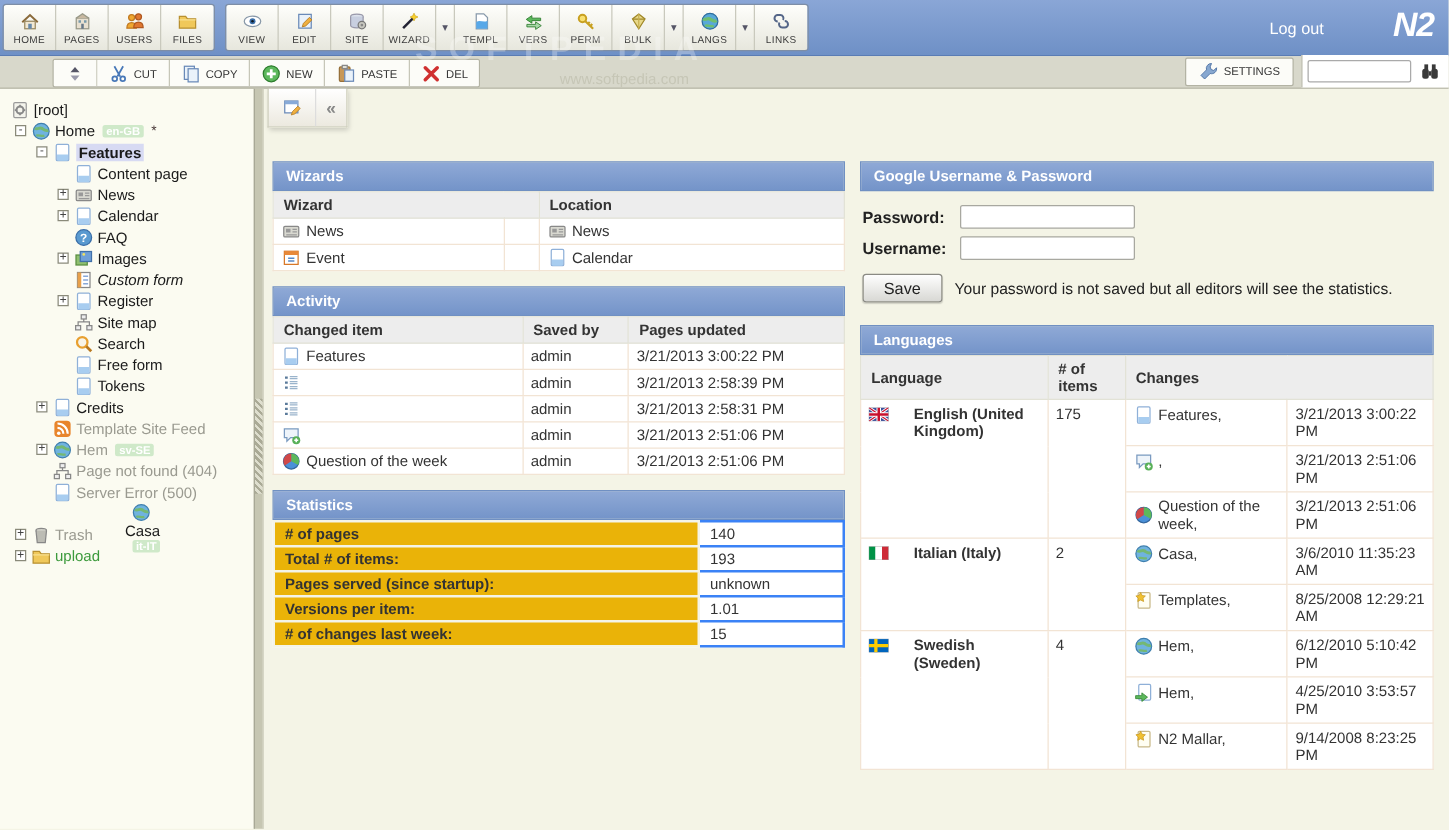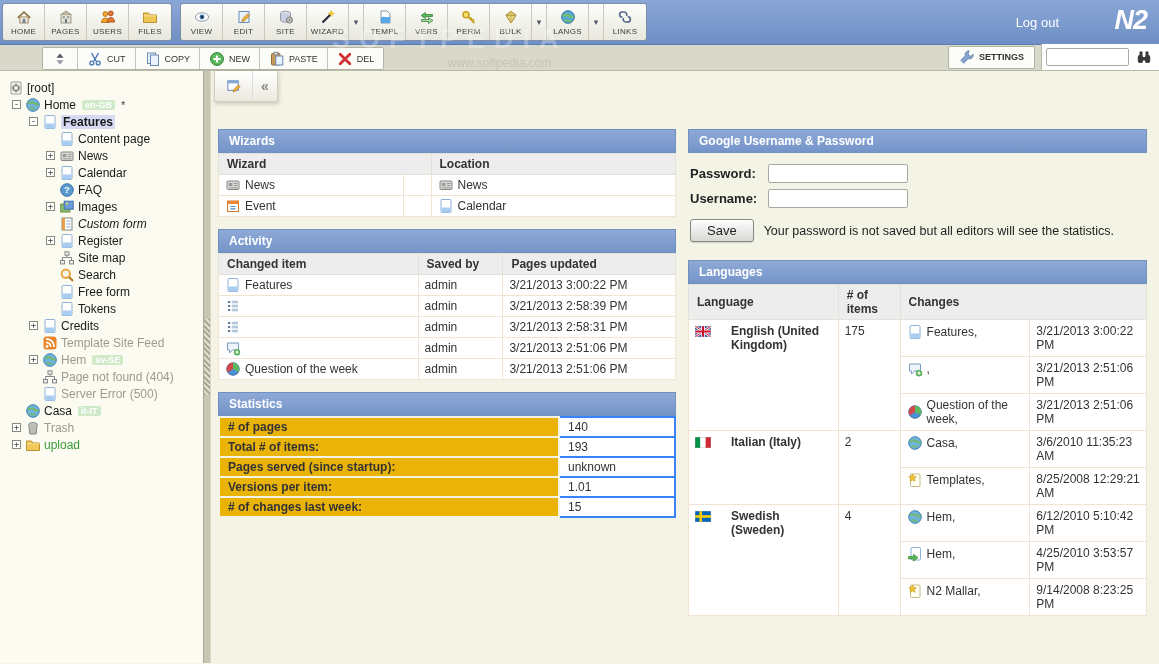--- a/index.html
+++ b/index.html
@@ -56,21 +56,21 @@
   }
   .eb-btn:last-child { border-right:none; }
   .wm-small {
     position:absolute; left:0; right:160px; text-align:center; color:#c6c6b6;
     font-size:12px; pointer-events:none;
   }
   .eb-right { margin-left:auto; display:flex; align-items:center; height:26px; }
   .settings-btn {
     display:flex; align-items:center; gap:4px; height:23px; padding:0 10px;
     background:#fcfcf8; border:1px solid #b3b3a4; border-radius:2px;
-    font-size:9px; color:#333; cursor:pointer;font-weight:bold;
+    font-size:9px; color:#333; cursor:pointer;
   }
   .searchbox {
     display:flex; align-items:center; height:26px; width:118px; margin-left:6px;
     background:#fff; border-left:1px solid #b8b8a8;
   }
   .searchbox input {
     flex:1; width:70px; height:18px; margin-left:4px; border:1px solid #aaa;
     border-radius:2px; font-size:11px; padding:0 3px; background:#fff;
   }
   .binoc { width:30px; display:flex; align-items:center; justify-content:center; cursor:pointer; }
@@ -579,21 +579,21 @@
       </div>
       <div class="trow muted" style="padding-left: 38px;">
         <span class="ico">
           <svg viewBox="0 0 16 16" width="16" height="16">
             <rect x="3" y="1.5" width="10" height="13" rx="1" fill="#fff" stroke="#8fb0d8"></rect>
             <path d="M3.6 9.5h8.8v4a1 1 0 0 1-1 1H4.6a1 1 0 0 1-1-1z" fill="#a8cdf0"></path>
           </svg>
         </span>
         <span class="tlabel">Server Error (500)</span>
       </div>
-      <div class="trow" style="padding-left: 21px;">
+      <div class="trow" style="padding-left: 21px; flex-direction: column;">
         <span class="ico">
           <svg viewBox="0 0 16 16" width="16" height="16">
             <circle cx="8" cy="8" r="6.3" fill="#6fb3df" stroke="#3f7fae"></circle>
             <path d="M3 5.5c2 1.6 3.5-1 5.5.2 1.6 1 3 2.6 5 1.4" stroke="#74b874" stroke-width="2.4" fill="none"></path>
             <path d="M4 11.5c2-1 4 .8 6.5 0" stroke="#74b874" stroke-width="1.8" fill="none"></path>
           </svg>
         </span>
         <span class="tlabel">Casa</span>
         <span class="badge">it-IT</span>
       </div>

